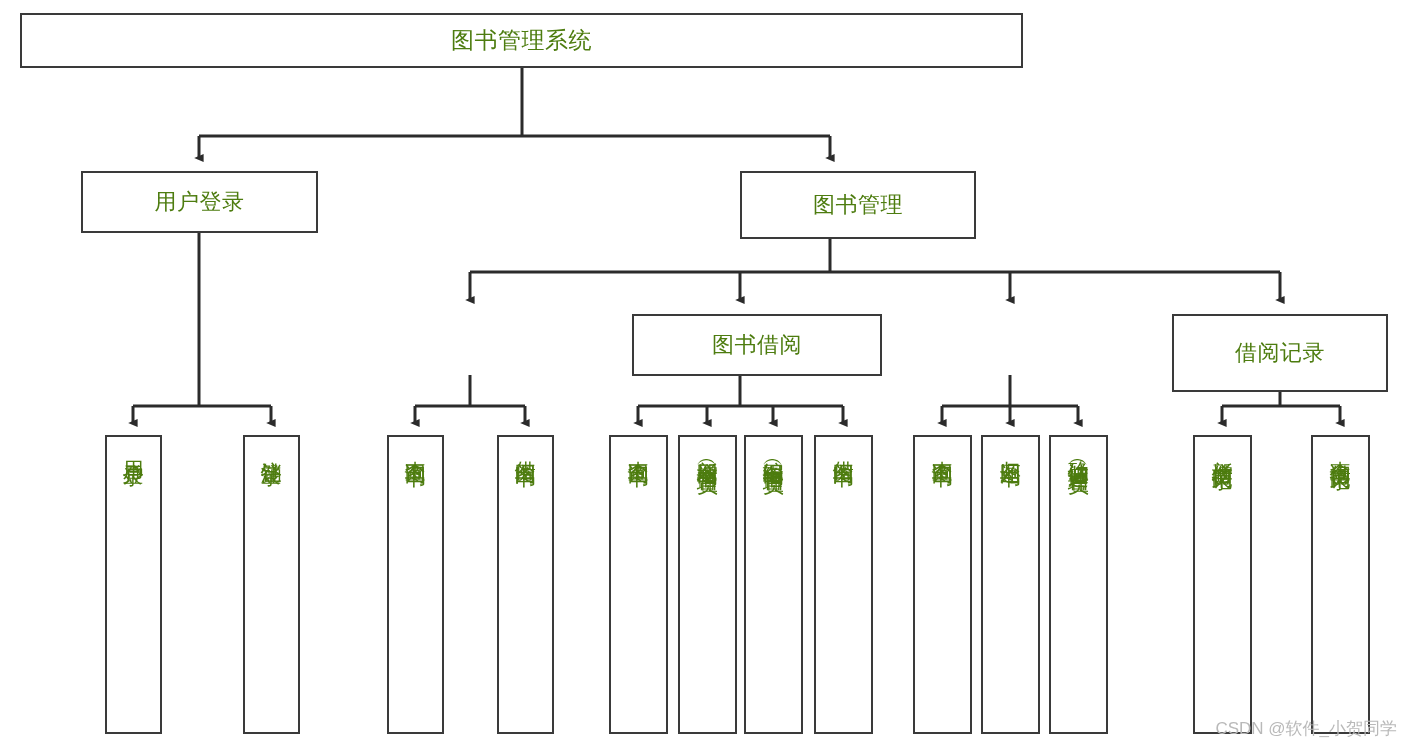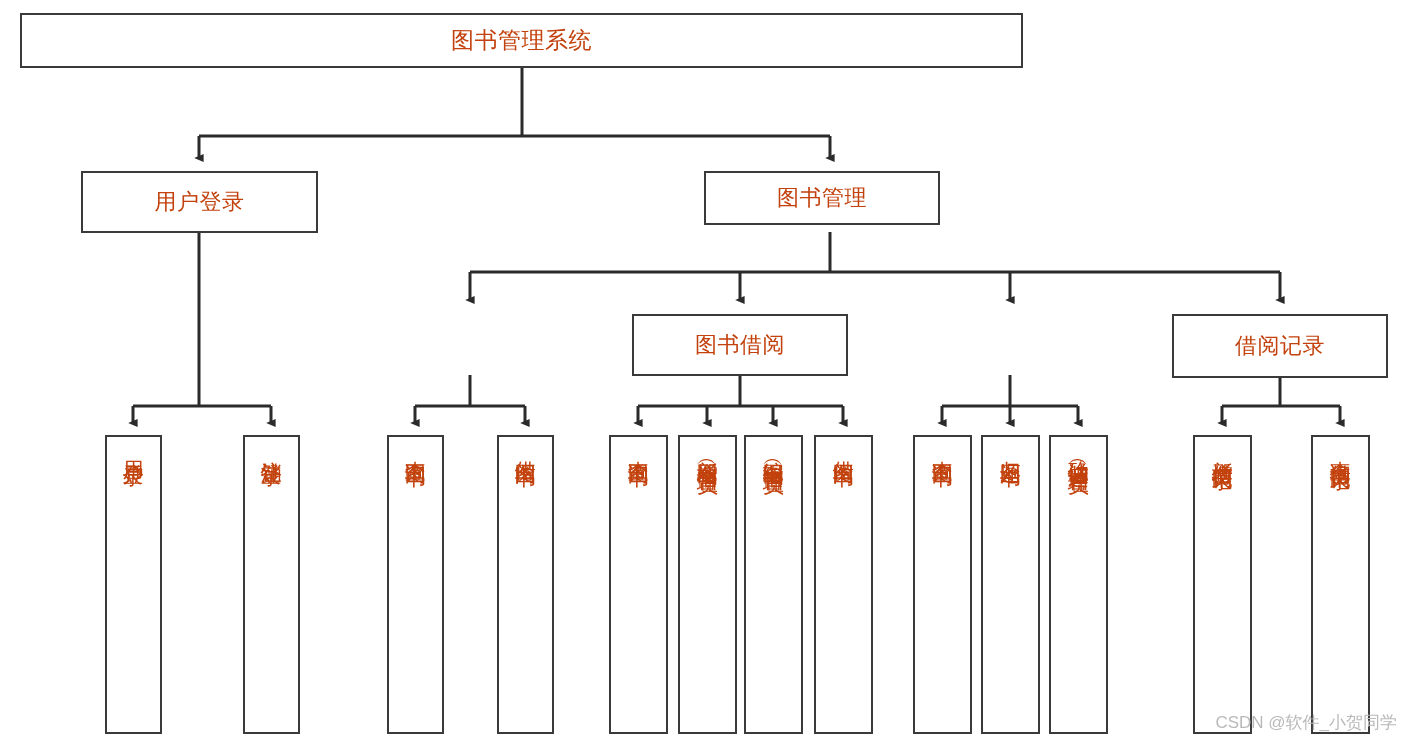--- a/index.html
+++ b/index.html
@@ -26,21 +26,21 @@
     pointer-events: none;
   }
   .node {
     position: absolute;
     box-sizing: border-box;
     background: #ffffff;
     border: 2px solid #3a3a3a;
     display: flex;
     align-items: center;
     justify-content: center;
-    color: #c2410c;
+    color: #4d7c0f;
     z-index: 3;
   }
   .node .lbl {
     display: block;
     line-height: 1.12;
     letter-spacing: 0.5px;
     text-align: center;
   }
   
   .node.h .lbl {
@@ -60,21 +60,21 @@
     writing-mode: vertical-rl;
     text-orientation: upright;
     font-size: 21px;
     line-height: 1.02;
     letter-spacing: 2px;
     white-space: nowrap;
   }
   .watermark {
     position: absolute;
     right: 8px;
-    bottom: 13px;
+    bottom: 7px;
     font-size: 17px;
     color: #b9b9b9;
     white-space: nowrap;
     z-index: 6;
     font-family: "Liberation Sans", "DejaVu Sans", sans-serif;
   }
 </style>
 </head>
 <body>
 
@@ -130,28 +130,28 @@
     </g>
   </svg>
 
   <div class="node h root" style="left:20px; top:13px; width:1003px; height:55px;">
     <span class="lbl">图书管理系统</span>
   </div>
 
   <div class="node h" style="left:81px; top:171px; width:237px; height:62px;">
     <span class="lbl">用户登录</span>
   </div>
-  <div class="node h" style="left:704px; top:171px; width:236px; height:54px;">
+  <div class="node h" style="left:740px; top:171px; width:236px; height:68px;">
     <span class="lbl">图书管理</span>
   </div>
 
-  <div class="node h" style="left:632px; top:314px; width:216px; height:62px;">
+  <div class="node h" style="left:632px; top:314px; width:250px; height:62px;">
     <span class="lbl">图书借阅</span>
   </div>
-  <div class="node h" style="left:1172px; top:314px; width:216px; height:64px;">
+  <div class="node h" style="left:1172px; top:314px; width:216px; height:78px;">
     <span class="lbl">借阅记录</span>
   </div>
 
   <div class="node v" style="left:105px; top:435px; width:57px; height:299px;">
     <span class="lbl">用户登录</span>
   </div>
   <div class="node v" style="left:243px; top:435px; width:57px; height:299px;">
     <span class="lbl">注销登录</span>
   </div>
 

